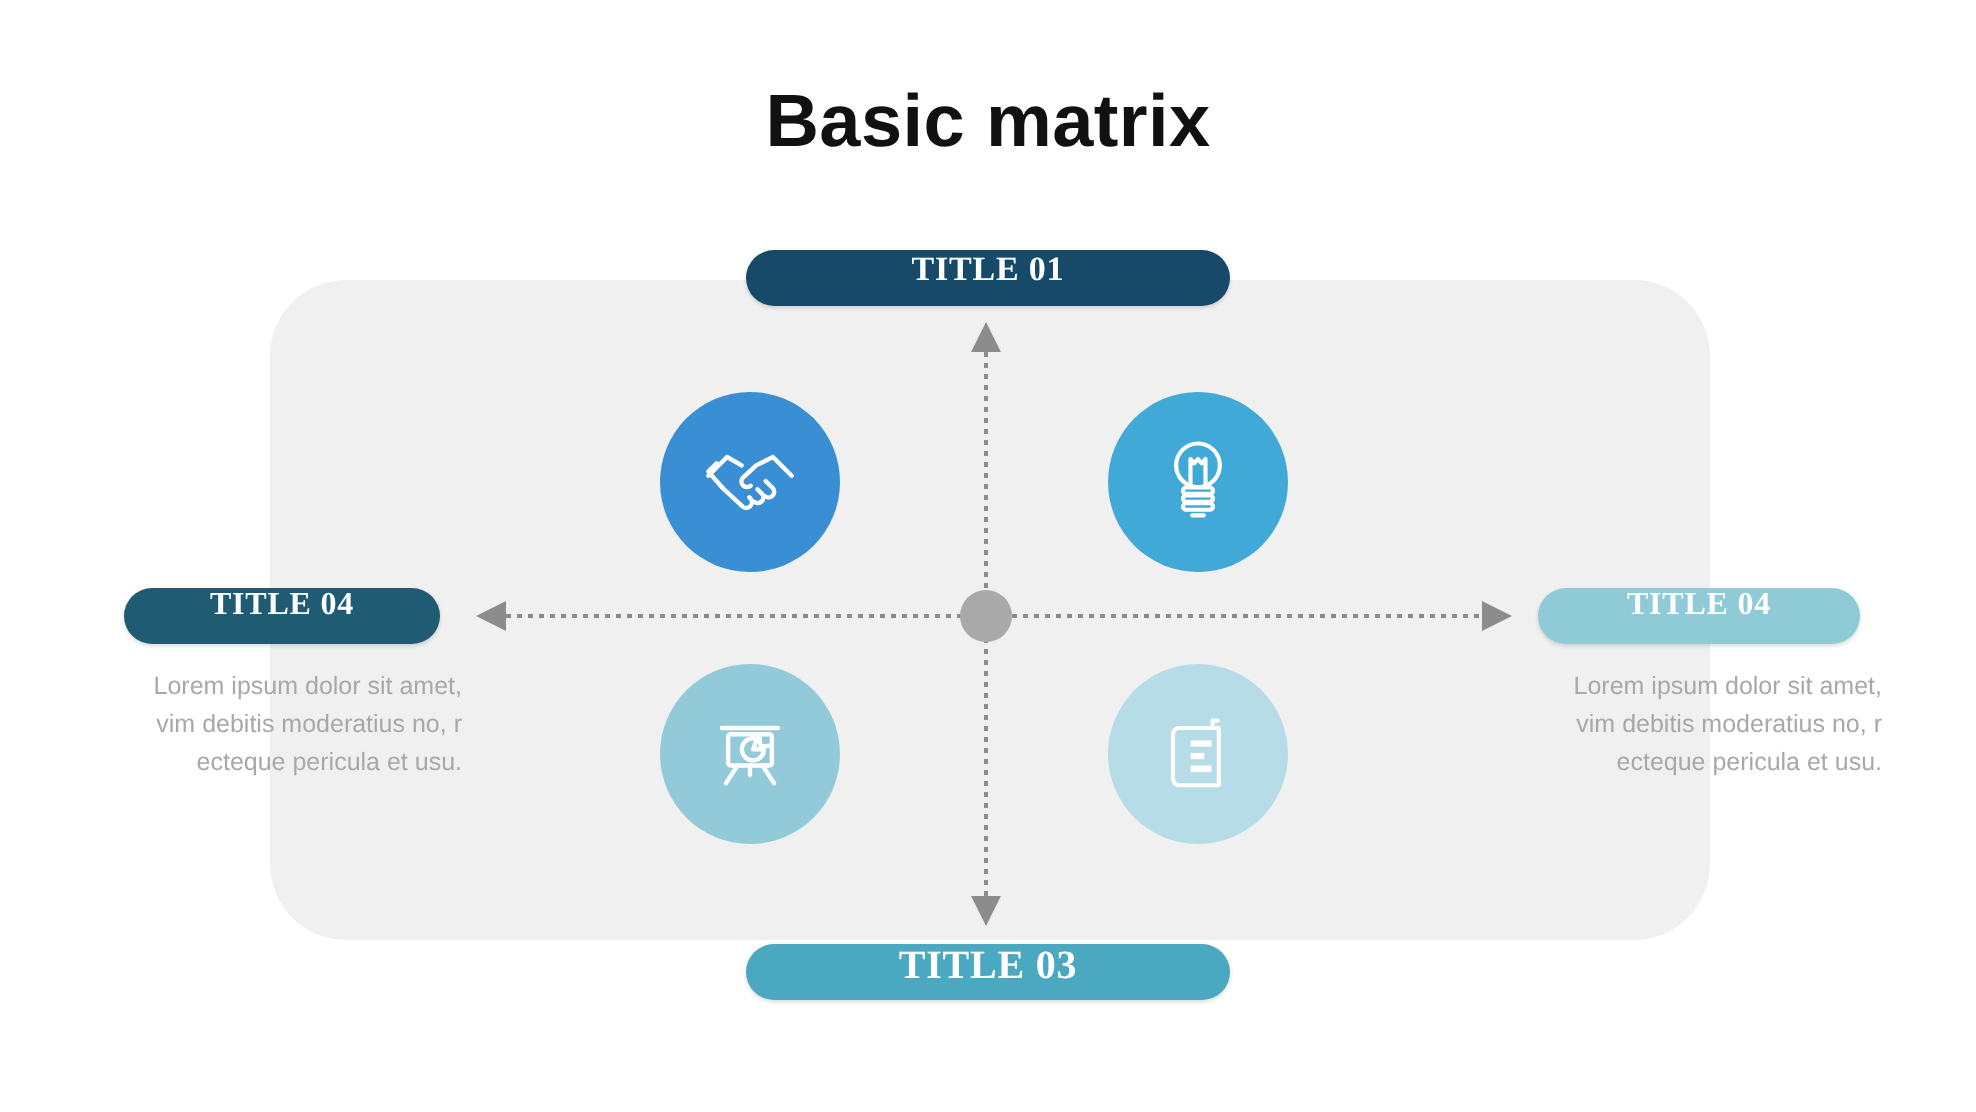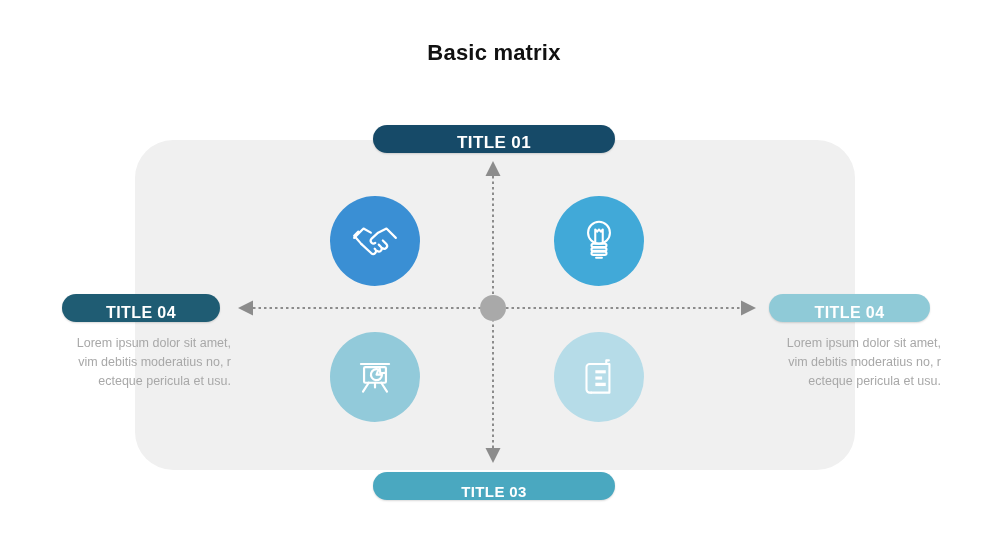--- a/index.html
+++ b/index.html
@@ -27,50 +27,51 @@
   }
   .canvas{
     position:relative;
     width:988px;height:556px;
     background:var(--canvas-bg);
   }
   .slide-title{
     position:absolute;
     top:40px;left:0;width:100%;
     text-align:center;
-    font-size:22px;
+    font-size:37px;
     font-weight:700;
     color:var(--title-text);
     letter-spacing:0.2px;
   }
   .matrix-bg{
     position:absolute;
     left:135px;top:140px;
     width:720px;height:330px;
     background:var(--matrix-bg);
     border-radius:38px;
   }
   .axes{
     position:absolute;left:0;top:0;
     width:988px;height:556px;
     z-index:1;
     pointer-events:none;
   }
   .pill{
     position:absolute;
     z-index:3;
-    display:flex;align-items:flex-end;justify-content:center;
+    display:flex;align-items:flex-start;justify-content:center;
     border-radius:14px;
     color:#ffffff;
     font-weight:700;
     letter-spacing:0.4px;
     box-shadow:0 1px 2px rgba(0,0,0,0.15);
+    font-family:Liberation Serif, serif;
   }
   .pill-top   {left:373px;top:125px;width:242px;height:28px;background:var(--pill-top);font-size:17px;}
-  .pill-bottom{left:373px;top:472px;width:242px;height:28px;background:var(--pill-bottom);font-size:15px;}
+  .pill-bottom{left:373px;top:472px;width:242px;height:28px;background:var(--pill-bottom);font-size:20px;}
   .pill-left  {left:62px; top:294px;width:158px;height:28px;background:var(--pill-left);font-size:16px;}
   .pill-right {left:769px;top:294px;width:161px;height:28px;background:var(--pill-right);font-size:16px;}
   .desc{
     position:absolute;
     z-index:2;
     width:182px;
     text-align:right;
     font-size:12.5px;
     line-height:19px;
     color:var(--body-text);

